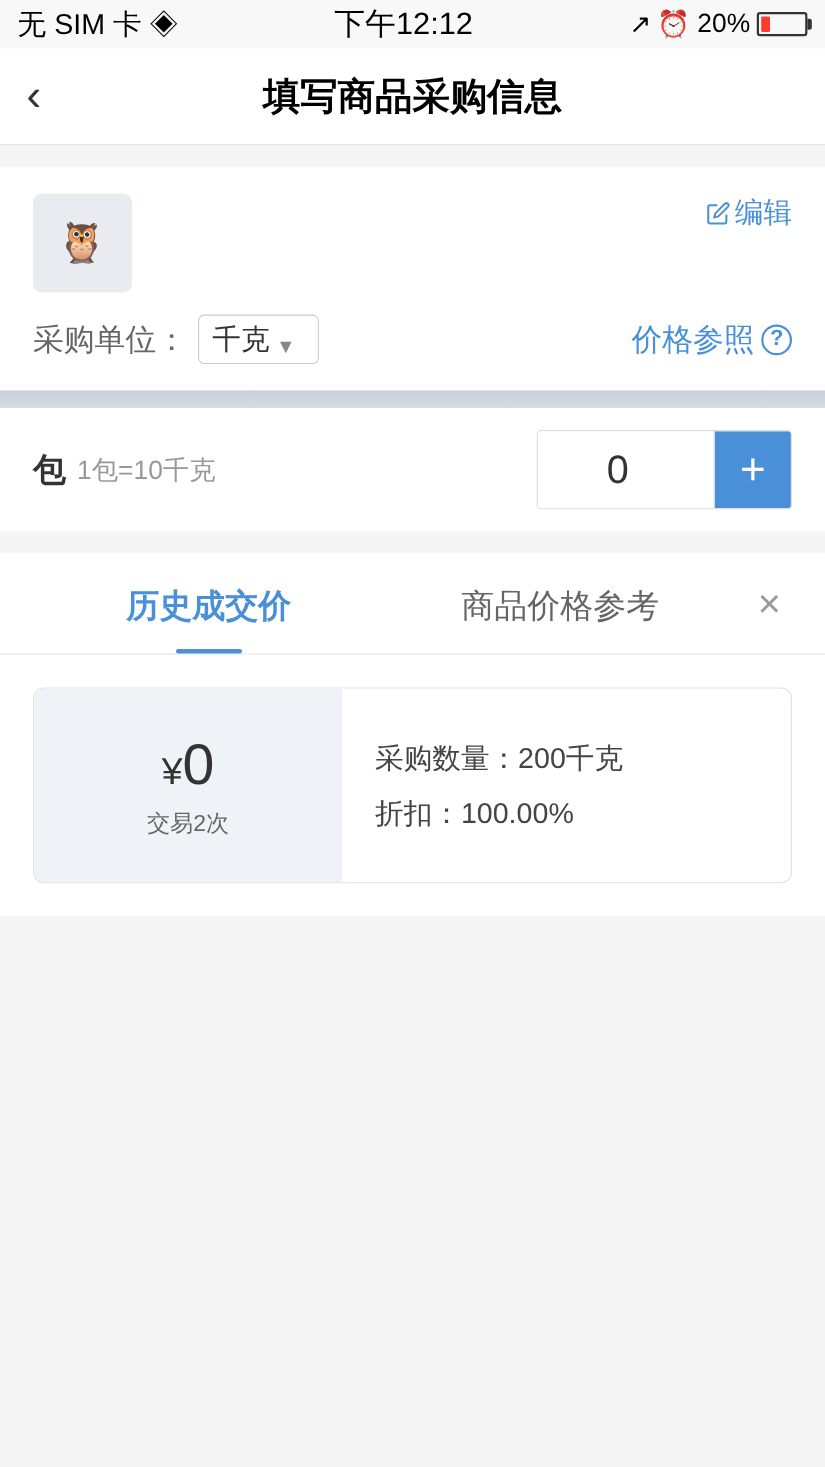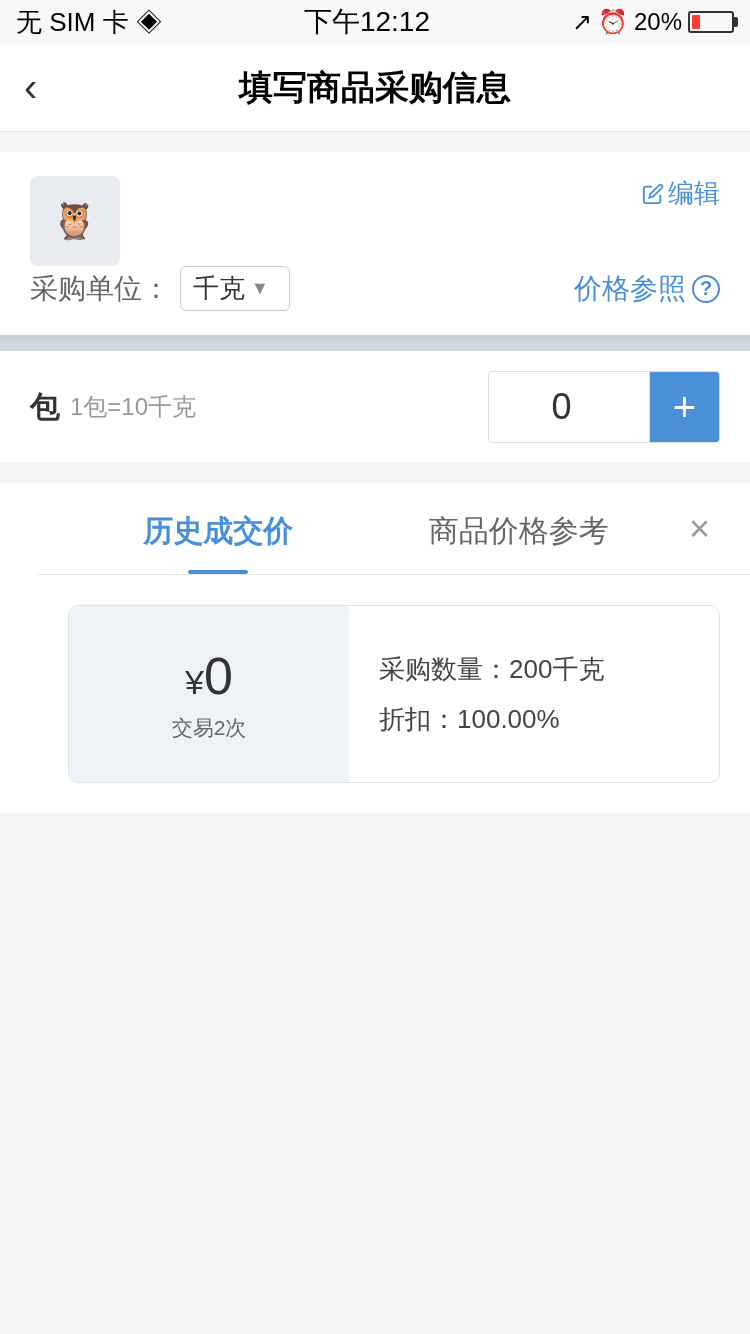--- a/index.html
+++ b/index.html
@@ -138,35 +138,36 @@
       white-space: nowrap;
     }
     .edit-icon-svg {
       width: 22px;
       height: 22px;
     }
     .product-unit-row {
       display: flex;
       align-items: center;
       justify-content: space-between;
+      margin-top: 20px;
     }
     .unit-label {
       font-size: 28px;
       color: #666;
     }
     .unit-select {
       border: 1px solid #ccc;
       border-radius: 6px;
       padding: 4px 20px 4px 12px;
       font-size: 26px;
       color: #333;
       background: #fff;
       position: relative;
       display: inline-flex;
-      align-items: center;
+      align-items: flex-end;
       gap: 6px;
     }
     .unit-dropdown-arrow {
       font-size: 18px;
       color: #888;
     }
     .price-ref {
       color: #4a90d9;
       font-size: 28px;
       display: flex;
@@ -240,21 +241,20 @@
       align-items: center;
       justify-content: center;
       cursor: pointer;
       border-left: 1px solid #ddd;
     }
 
     
     .tab-panel {
       background: #fff;
       margin-top: 20px;
-      padding-left: 38px;
     }
     .tab-header {
       display: flex;
       align-items: center;
       border-bottom: 1px solid #e5e5e5;
       padding: 0 30px;
       position: relative;
     }
     .tab-item {
       flex: 1;

